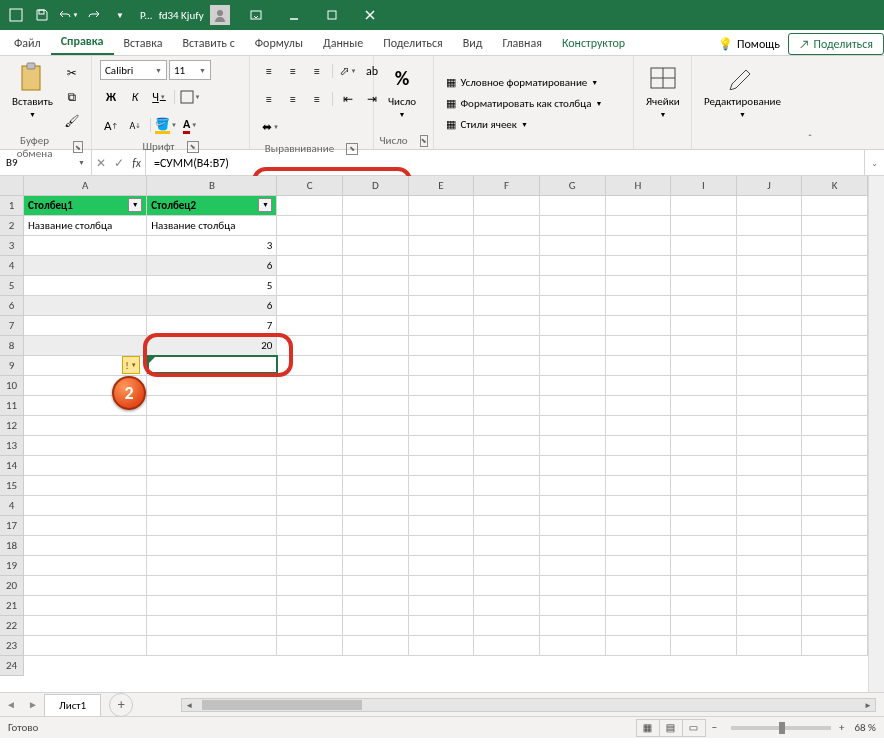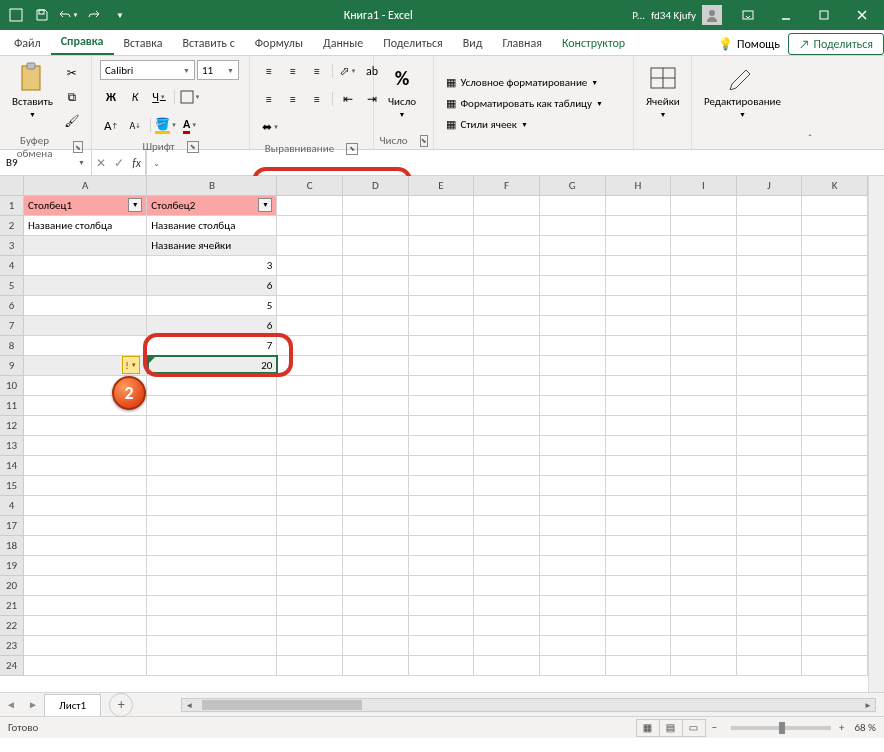--- a/index.html
+++ b/index.html
@@ -53,21 +53,21 @@
 .sheet { position: relative; height: 516px; overflow: hidden; }
 .corner { position: absolute; top: 0; left: 0; width: 24px; height: 20px; background: #e6e6e6; border-right: 1px solid #ccc; border-bottom: 1px solid #ccc; }
 .col-headers { position: absolute; top: 0; left: 24px; right: 16px; height: 20px; display: flex; background: #e6e6e6; }
 .ch { border-right: 1px solid #ccc; border-bottom: 1px solid #ccc; text-align: center; font-size: 11px; line-height: 20px; color: #444; }
 .row-headers { position: absolute; top: 20px; left: 0; width: 24px; }
 .rh { height: 20px; border-right: 1px solid #ccc; border-bottom: 1px solid #ccc; background: #e6e6e6; text-align: center; font-size: 11px; line-height: 20px; color: #444; }
 .cells { position: absolute; top: 20px; left: 24px; right: 16px; bottom: 0; }
 .cell-row { height: 20px; display: flex; }
 .cell { border-right: 1px solid #d4d4d4; border-bottom: 1px solid #d4d4d4; font-size: 11px; line-height: 20px; padding: 0 4px; overflow: hidden; white-space: nowrap; background: #fff; }
 .cell.band { background: #ededed; }
-.cell.hdr { font-weight: normal; background: #fca5a5; }
+.cell.hdr { font-weight: bold; background: #22c55e; }
 .cell.num { text-align: right; }
 .filter-arrow { float: right; width: 14px; height: 14px; border: 1px solid #888; background: #f3f3f3; margin-top: 2px; display: flex; align-items: center; justify-content: center; font-size: 7px; }
 .active-cell-ring { position: absolute; border: 2px solid #217346; pointer-events: none; }
 .marker-tri { position: absolute; width: 0; height: 0; border-top: 6px solid #217346; border-right: 6px solid transparent; }
 .err-badge { position: absolute; width: 18px; height: 18px; background: #ffe699; border: 1px solid #d4a800; display: flex; align-items: center; justify-content: center; font-size: 11px; color: #8a5a00; cursor: pointer; }
 .err-badge .dd { font-size: 6px; margin-left: 2px; }
 .vscroll { position: absolute; top: 0; right: 0; width: 16px; bottom: 0; background: #f0f0f0; border-left: 1px solid #dadada; }
 
 
 .callout-box { position: absolute; border: 4px solid #d93025; border-radius: 14px; pointer-events: none; }
@@ -113,21 +113,20 @@
         </svg>
         <span class="dd" style="font-size:6px;margin-left:1px">▼</span>
       </div>
     <div class="qat-btn">
         <svg width="14" height="14" viewBox="0 0 14 14">
           <path d="M9 3l3 3-3 3M12 6H5a3 3 0 00-3 3" fill="none" stroke="#fff"></path>
         </svg>
       </div>
     <div class="qat-btn" style="font-size:8px">▼</div>
   </div>
-  <div class="title-center">Книга1 - Excel</div>
   <div class="user-area">
     <span>P...</span>
     <span>fd34 Kjufy</span>
     <div class="avatar">
         <svg width="14" height="14" viewBox="0 0 14 14">
           <circle cx="7" cy="5" r="3" fill="#888"></circle>
           <path d="M2 14c0-3 2-5 5-5s5 2 5 5" fill="#888"></path>
         </svg>
       </div>
   </div>
@@ -199,21 +198,21 @@
     </div>
     <div class="group-label">
         <span>Буфер обмена</span>
         <span class="dlg-launcher">⬊</span>
       </div>
   </div>
 
   <div class="group" style="width:158px">
     <div class="group-body" style="flex-direction:column">
       <div class="ctrl-row">
-        <div class="combo" style="width:95px">
+        <div class="combo" style="width:67px">
             <span>Calibri</span>
             <span class="dd">▼</span>
           </div>
         <div class="combo" style="width:42px;min-width:42px">
             <span>11</span>
             <span class="dd">▼</span>
           </div>
       </div>
       <div class="ctrl-row">
         <div class="small-btn" style="font-weight:bold">Ж</div>
@@ -291,21 +290,21 @@
 
   <div class="group" style="width:200px">
     <div class="group-body" style="flex-direction:column;justify-content:center">
       <div class="style-item">
           <span>▦</span>
           <span>Условное форматирование</span>
           <span class="dd" style="margin-left:auto;font-size:7px">▼</span>
         </div>
       <div class="style-item">
           <span>▦</span>
-          <span>Форматировать как таблицу</span>
+          <span>Форматировать как столбца</span>
           <span class="dd" style="margin-left:auto;font-size:7px">▼</span>
         </div>
       <div class="style-item">
           <span>▦</span>
           <span>Стили ячеек</span>
           <span class="dd" style="margin-left:auto;font-size:7px">▼</span>
         </div>
     </div>
   </div>
 
@@ -348,20 +347,23 @@
 <div class="fbar">
   <div class="namebox">
       <span>B9</span>
       <span class="dd">▼</span>
     </div>
   <div class="fbar-btns">
     <span>✕</span>
     <span>✓</span>
     <span style="font-style:italic;color:#444">fx</span>
   </div>
+  <div class="formula-input">
+      <span>=СУММ(B4:B7)</span>
+    </div>
   <div class="fbar-expand">⌄</div>
 </div>
 
 <div class="callout-box" style="top:167px;left:252px;width:160px;height:34px"></div>
 <div class="callout-circle" style="top:188px;left:230px">
     <span>1</span>
   </div>
 
 <div class="sheet">
   <div class="corner"></div>
@@ -425,33 +427,20 @@
         <div class="cell" style="width: 66px;"></div>
         <div class="cell" style="width: 66px;"></div>
         <div class="cell" style="width: 66px;"></div>
         <div class="cell" style="width: 66px;"></div>
         <div class="cell" style="width: 66px;"></div>
         <div class="cell" style="width: 66px;"></div>
         <div class="cell" style="width: 66px;"></div>
         <div class="cell" style="width: 66px;"></div>
       </div>
       <div class="cell-row">
-        <div class="cell band" style="width: 124px;"></div>
-        <div class="cell band" style="width: 131px;">Название ячейки</div>
-        <div class="cell" style="width: 66px;"></div>
-        <div class="cell" style="width: 66px;"></div>
-        <div class="cell" style="width: 66px;"></div>
-        <div class="cell" style="width: 66px;"></div>
-        <div class="cell" style="width: 66px;"></div>
-        <div class="cell" style="width: 66px;"></div>
-        <div class="cell" style="width: 66px;"></div>
-        <div class="cell" style="width: 66px;"></div>
-        <div class="cell" style="width: 66px;"></div>
-      </div>
-      <div class="cell-row">
         <div class="cell" style="width: 124px;"></div>
         <div class="cell num" style="width: 131px;">3</div>
         <div class="cell" style="width: 66px;"></div>
         <div class="cell" style="width: 66px;"></div>
         <div class="cell" style="width: 66px;"></div>
         <div class="cell" style="width: 66px;"></div>
         <div class="cell" style="width: 66px;"></div>
         <div class="cell" style="width: 66px;"></div>
         <div class="cell" style="width: 66px;"></div>
         <div class="cell" style="width: 66px;"></div>

